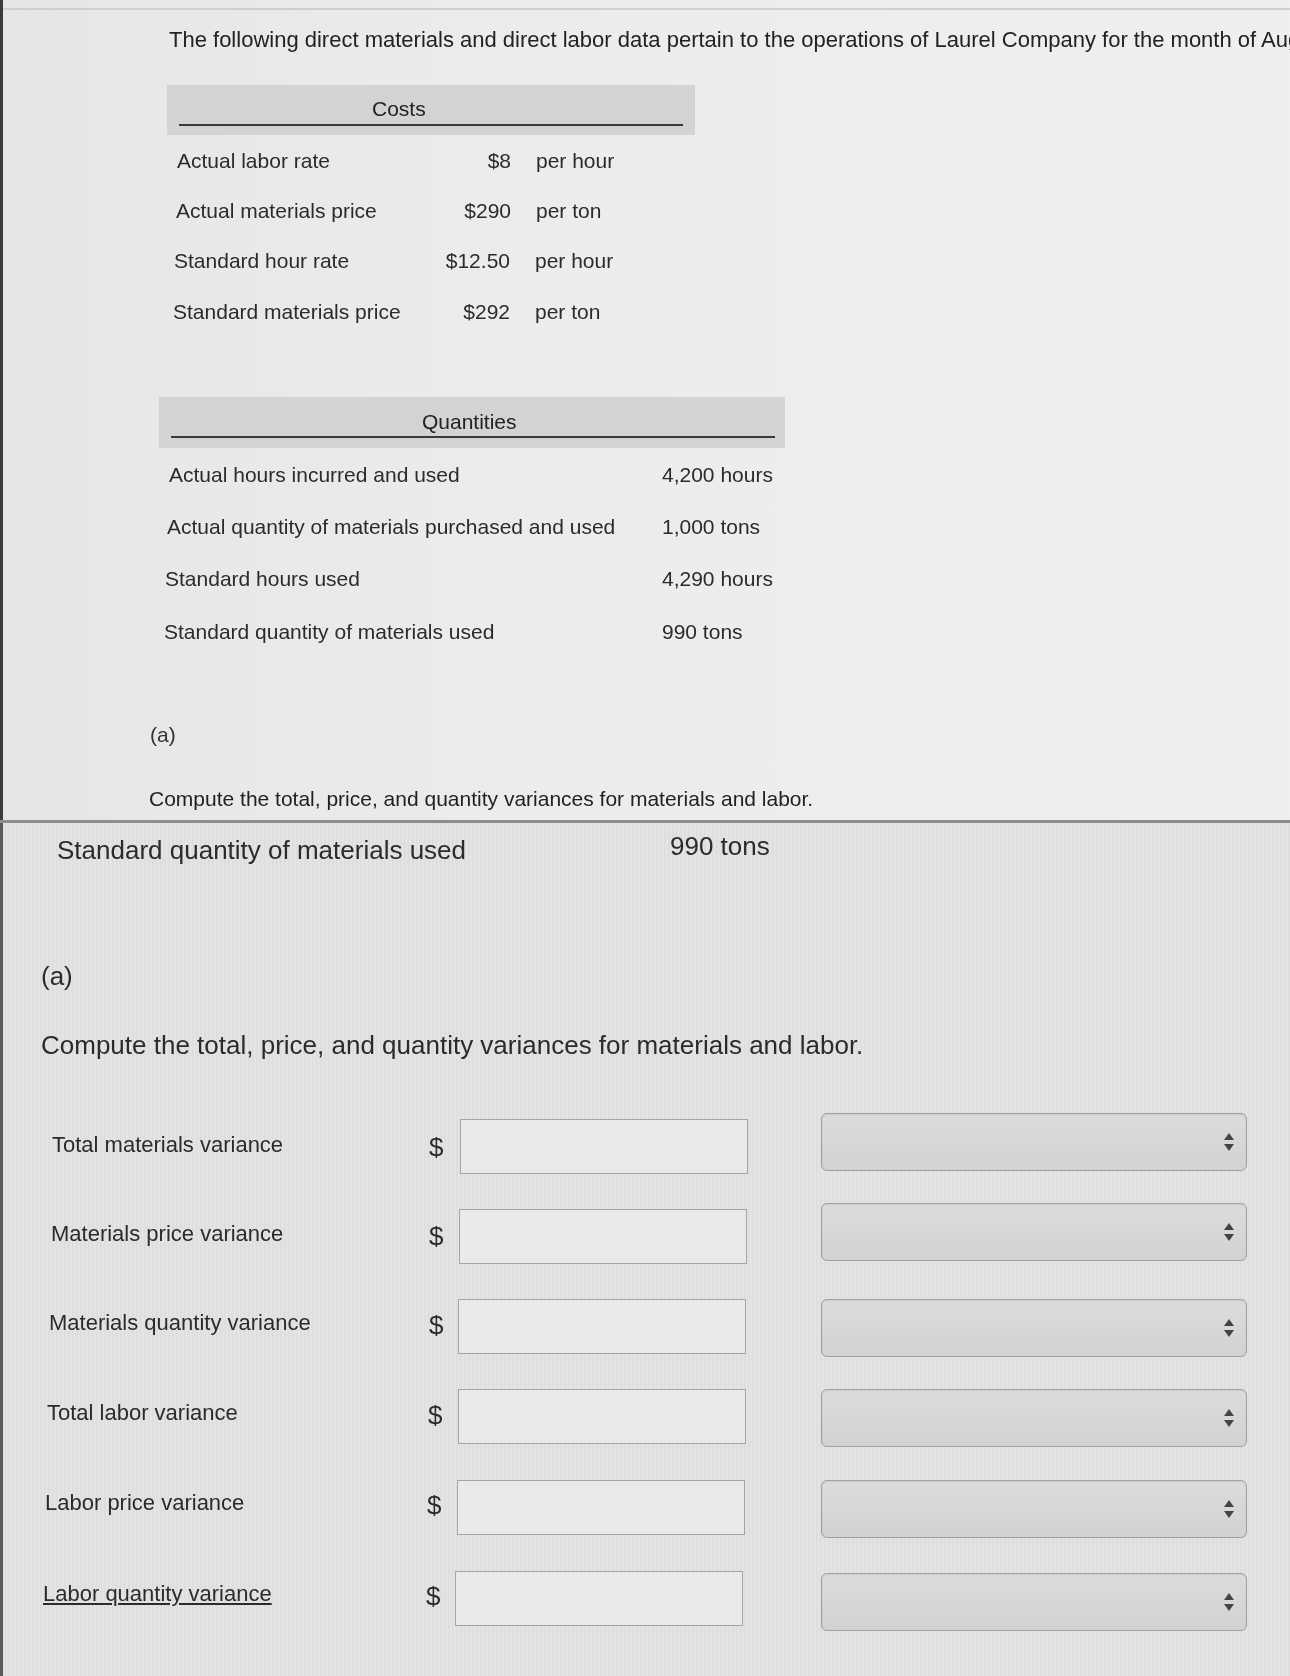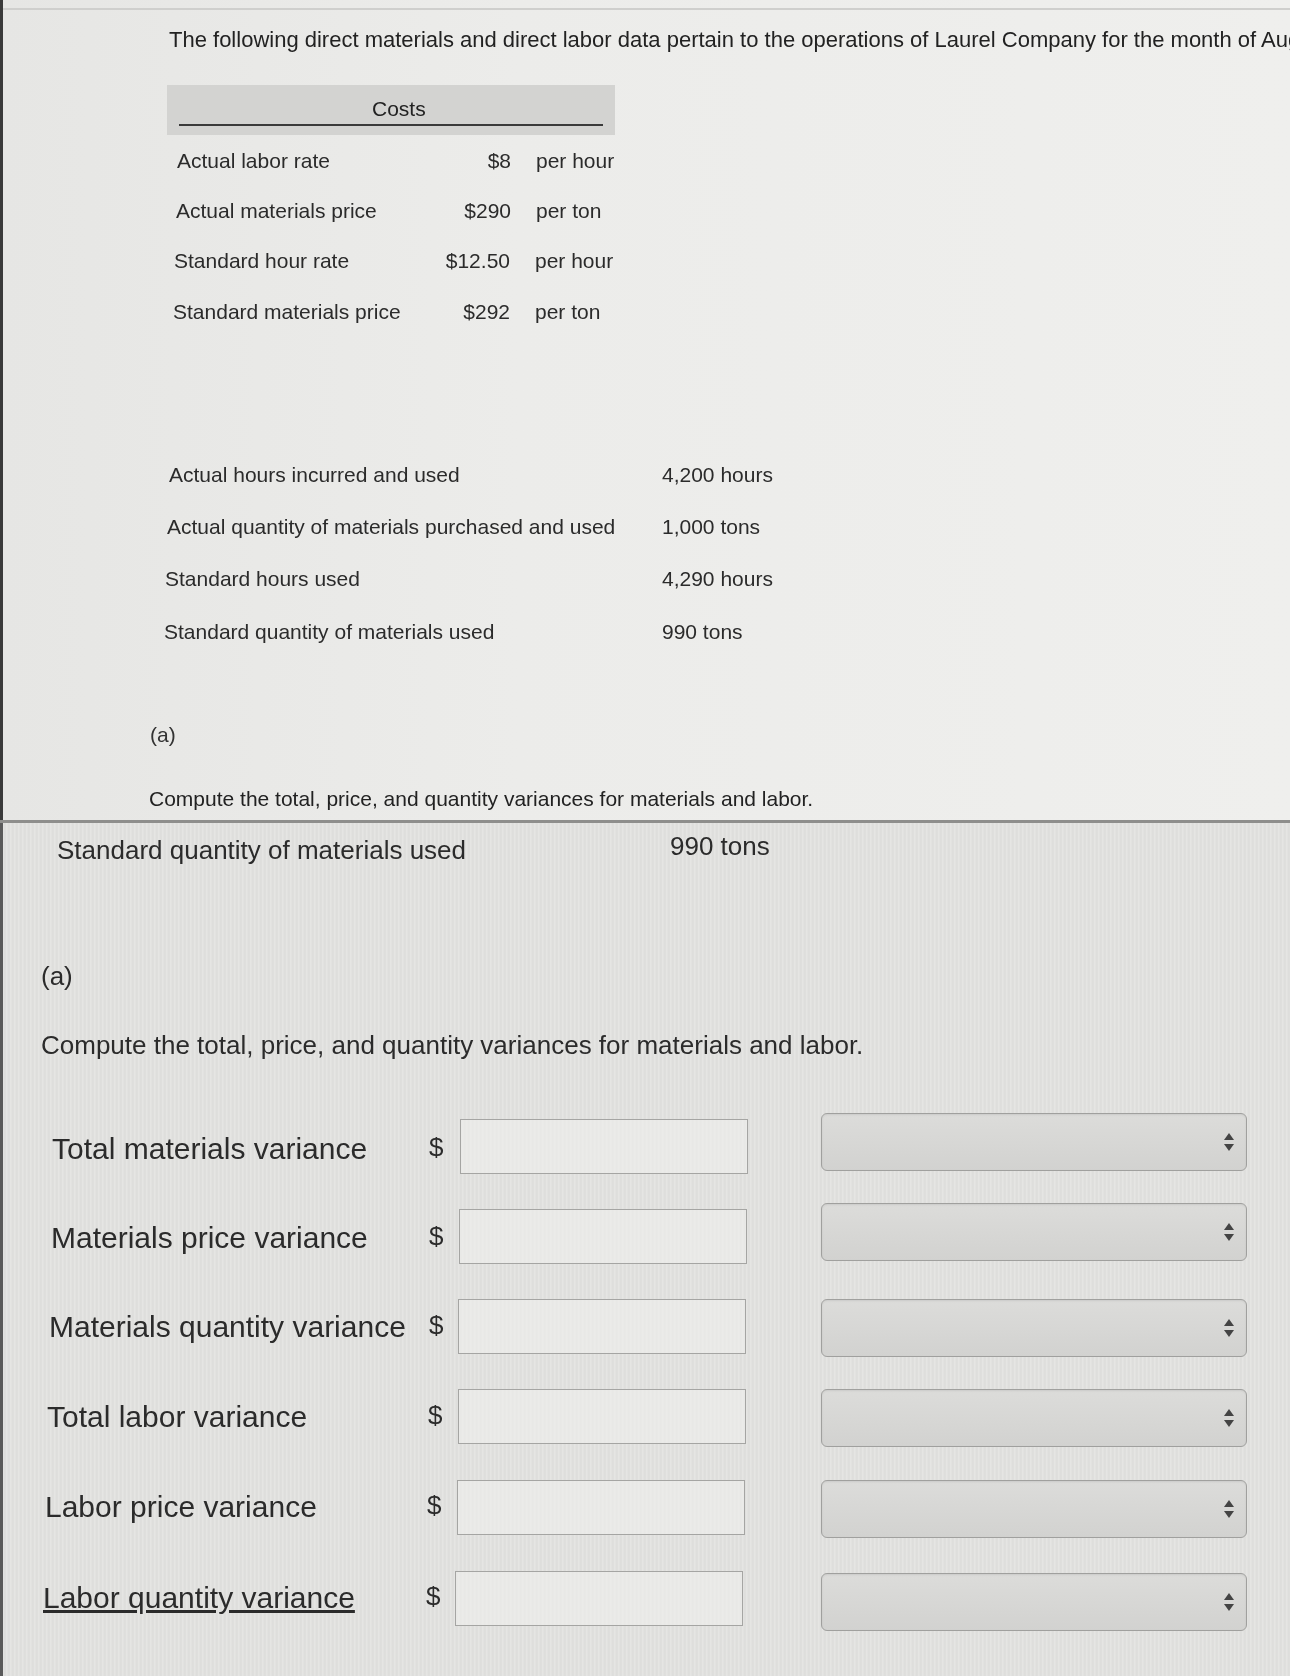--- a/index.html
+++ b/index.html
@@ -31,21 +31,21 @@
   .table-head .title { position:absolute; font-size:21px; color:#222; }
   .cost-label { font-size:21px; color:#2b2b2b; }
   .cost-value { font-size:21px; color:#2b2b2b; text-align:right; width:110px; }
   .cost-unit { font-size:21px; color:#2b2b2b; }
   .q-label { font-size:21px; color:#2b2b2b; }
   .q-value { font-size:21px; color:#2b2b2b; }
   .part { font-size:21px; color:#333; }
   .instr { font-size:21px; color:#222; }
   .lower-label { font-size:26px; color:#2b2b2b; }
   .big-instr { font-size:26px; color:#2b2b2b; }
-  .var-label { font-size:30px; color:#2b2b2b; }
+  .var-label { font-size:22px; color:#2b2b2b; }
   .dollar { font-size:26px; color:#2b2b2b; }
   .amount-input {
     position:absolute; width:288px; height:55px; box-sizing:border-box;
     border:1.5px solid #a5a5a3; background:rgba(240,240,238,0.55);
     font-size:22px; padding:0 8px; font-family:"Liberation Sans", sans-serif;
   }
   .select {
     position:absolute; width:426px; height:58px; box-sizing:border-box;
     border:1.5px solid #a0a09e; border-radius:6px;
     background:linear-gradient(180deg,#dcdcda,#d2d2d0);
@@ -67,41 +67,45 @@
   }
 </style>
 </head>
 <body>
 
 <div class="upper">
   <div class="upper-topline"></div>
 
   <div class="abs intro">The following direct materials and direct labor data pertain to the operations of Laurel Company for the month of August.</div>
 
-  <div class="table-head" style="left:164px; top:85px; width:448px; height:50px;">
+  <div class="table-head" style="left:164px; top:85px; width:528px; height:50px;">
     <div class="title" style="left:205px; top:12px;">Costs</div>
     <div class="rule" style="left:12px; right:12px; bottom:9px;"></div>
   </div>
 
   <div class="abs cost-label" style="left:174px; top:149px;">Actual labor rate</div>
   <div class="abs cost-value" style="left:398px; top:149px;">$8</div>
   <div class="abs cost-unit" style="left:533px; top:149px;">per hour</div>
 
   <div class="abs cost-label" style="left:173px; top:199px;">Actual materials price</div>
   <div class="abs cost-value" style="left:398px; top:199px;">$290</div>
   <div class="abs cost-unit" style="left:533px; top:199px;">per ton</div>
 
   <div class="abs cost-label" style="left:171px; top:249px;">Standard hour rate</div>
   <div class="abs cost-value" style="left:397px; top:249px;">$12.50</div>
   <div class="abs cost-unit" style="left:532px; top:249px;">per hour</div>
 
   <div class="abs cost-label" style="left:170px; top:300px;">Standard materials price</div>
   <div class="abs cost-value" style="left:397px; top:300px;">$292</div>
   <div class="abs cost-unit" style="left:532px; top:300px;">per ton</div>
 
+  <div class="table-head" style="left:156px; top:397px; width:626px; height:51px;">
+    <div class="title" style="left:263px; top:13px;">Quantities</div>
+    <div class="rule" style="left:12px; right:10px; bottom:10px;"></div>
+  </div>
 
   <div class="abs q-label" style="left:166px; top:463px;">Actual hours incurred and used</div>
   <div class="abs q-value" style="left:659px; top:463px;">4,200 hours</div>
 
   <div class="abs q-label" style="left:164px; top:515px;">Actual quantity of materials purchased and used</div>
   <div class="abs q-value" style="left:659px; top:515px;">1,000 tons</div>
 
   <div class="abs q-label" style="left:162px; top:567px;">Standard hours used</div>
   <div class="abs q-value" style="left:659px; top:567px;">4,290 hours</div>
 

